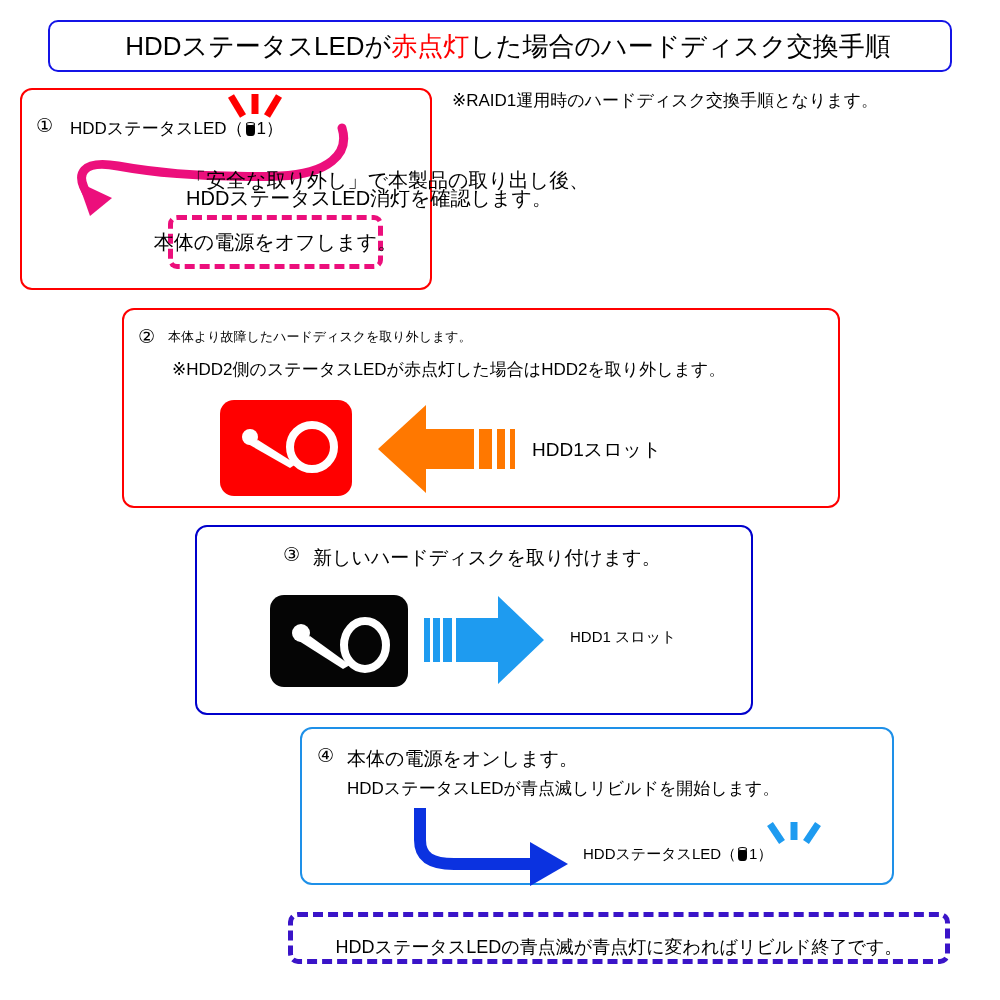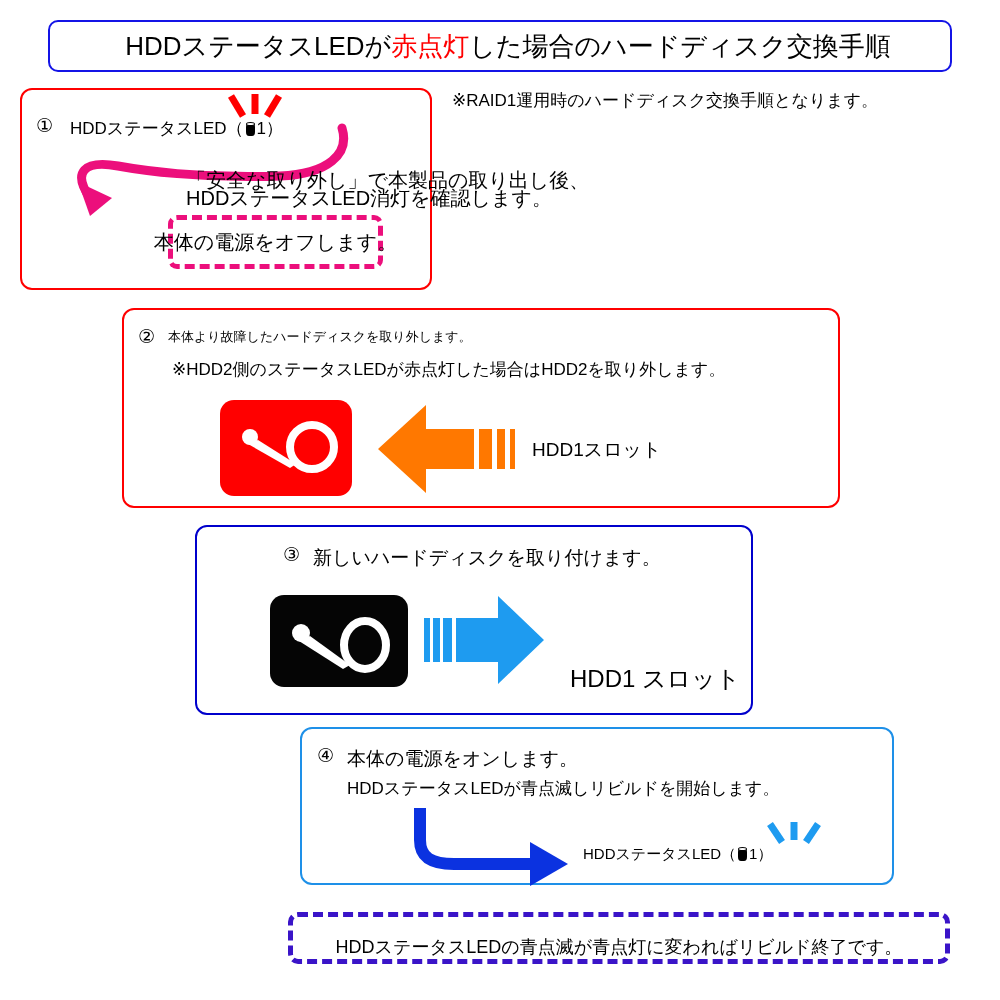--- a/index.html
+++ b/index.html
@@ -60,21 +60,21 @@
 
   
   #step2-num{left:138px;top:325px;font-size:19px;}
   #step2-line1{left:168px;top:328px;font-size:13px;white-space:nowrap;}
   #step2-line2{left:172px;top:358px;font-size:17px;white-space:nowrap;}
   #step2-slotlabel{left:532px;top:437px;font-size:19px;white-space:nowrap;}
 
   
   #step3-num{left:283px;top:543px;font-size:19px;}
   #step3-line1{left:313px;top:545px;font-size:19px;white-space:nowrap;text-align:center;}
-  #step3-slotlabel{left:570px;top:628px;font-size:24px;white-space:nowrap;margin-top:35px;}
+  #step3-slotlabel{left:570px;top:628px;font-size:15px;white-space:nowrap;}
 
   
   #step4-num{left:317px;top:744px;font-size:19px;}
   #step4-line1{left:347px;top:746px;font-size:19px;white-space:nowrap;}
   #step4-line2{left:347px;top:777px;font-size:17px;white-space:nowrap;}
   #step4-ledlabel{left:583px;top:845px;font-size:15px;white-space:nowrap;}
 
   
   #final-box{
     left:288px;top:912px;width:662px;height:52px;

